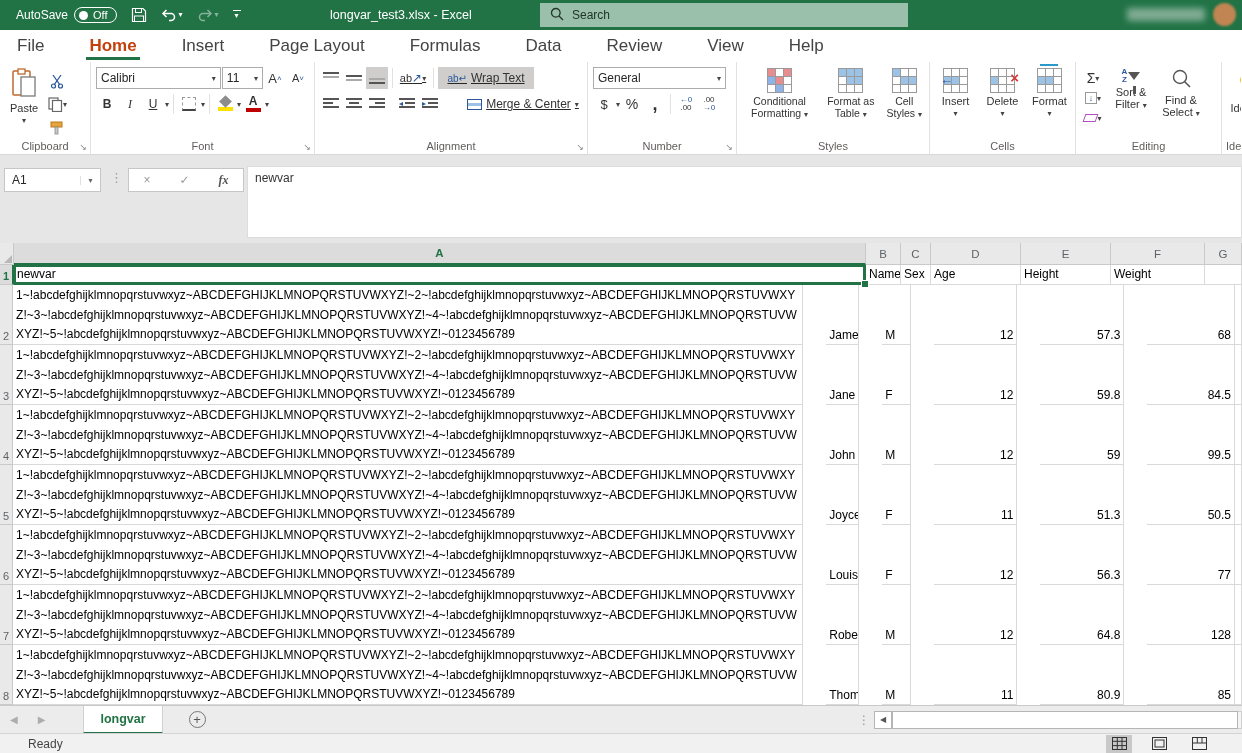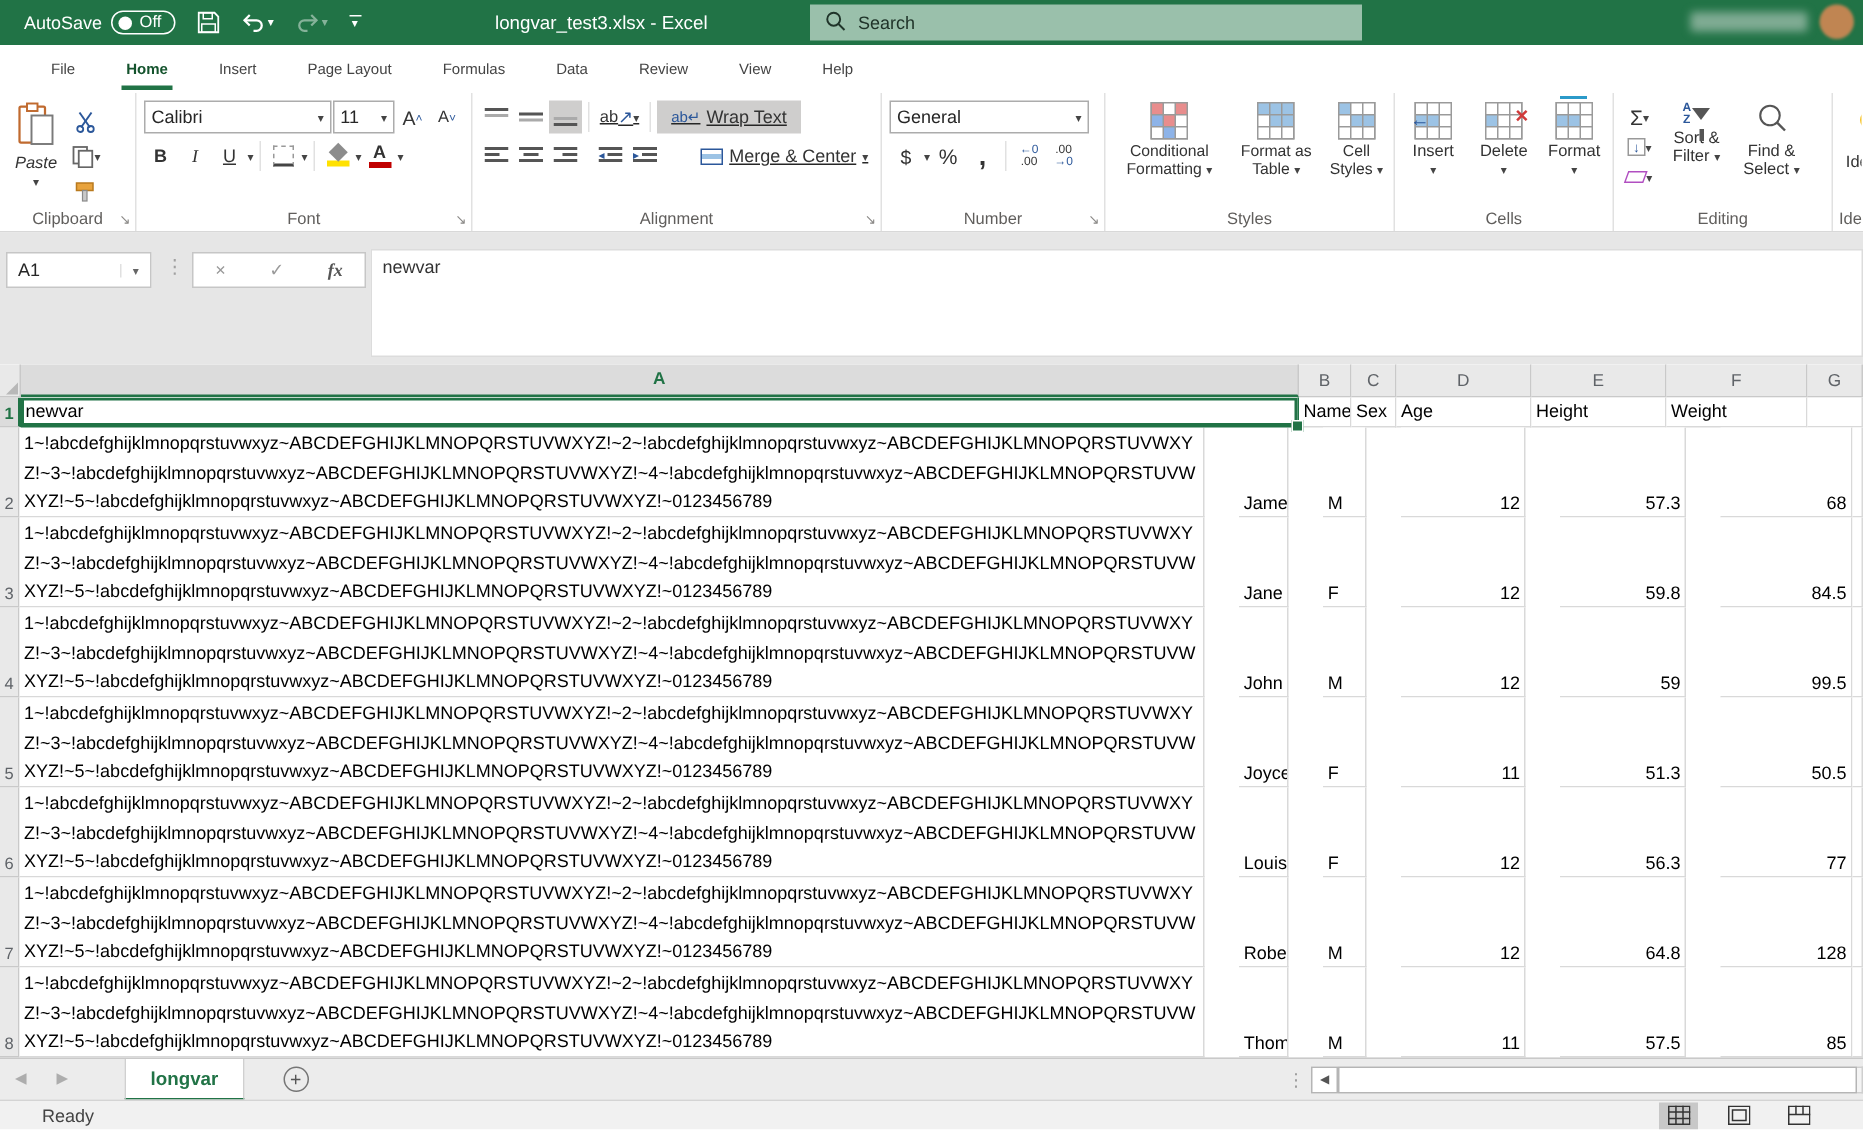--- a/index.html
+++ b/index.html
@@ -19,23 +19,23 @@
   .chev { font-size:8px; line-height:8px; }
   .qatmore { display:flex; flex-direction:column; align-items:center; }
   .qatmore i { width:8px; border-top:1.5px solid #fff; display:block; margin-bottom:1px; }
   .doc-title { position:absolute; left:330px; top:0; height:30px; display:flex; align-items:center; font-size:12.5px; }
   .searchbox { position:absolute; left:540px; top:3px; width:368px; height:24px; background:rgba(255,255,255,.55); display:flex; align-items:center; gap:8px; padding-left:10px; color:#20342a; font-size:12px; }
   .account { position:absolute; right:6px; top:3px; display:flex; align-items:center; gap:8px; }
   .acct-name { width:78px; height:13px; background:#7fab93; border-radius:2px; filter:blur(3px); }
   .avatar { width:23px; height:23px; border-radius:50%; background:#c08552; filter:blur(1px); }
 
   
-  .tabrow { position:absolute; top:30px; left:0; right:0; height:32px; background:#fff; display:flex; align-items:center; gap:0; font-size:10px; color:#444;margin-left:17px; }
+  .tabrow { position:absolute; top:30px; left:0; right:0; height:32px; background:#fff; display:flex; align-items:center; gap:11px; font-size:17px; color:#444; }
   .rtab { padding:0 17px; height:32px; display:flex; align-items:center; cursor:pointer; }
-  .rtab.active { font-weight:bold; color:#14532d; position:relative;text-align:center; }
+  .rtab.active { font-weight:bold; color:#c2410c; position:relative;text-align:center; }
   .rtab.active::after { content:""; position:absolute; left:14px; right:14px; bottom:2px; height:3px; background:#217346; }
 
   
   .ribbon { position:absolute; top:62px; left:0; right:0; height:93px; background:#fff; border-bottom:1px solid #d8d8d8; display:flex; }
   .rgroup { position:relative; border-right:1px solid #e1e1e1; height:100%; padding:3px 2px 16px 2px; }
   .glabel { position:absolute; bottom:2px; left:0; right:0; text-align:center; font-size:11px; color:#605e5c; }
   .launcher { position:absolute; bottom:2px; right:3px; font-size:9px; color:#8a8886; }
   .bigbtn { display:flex; flex-direction:column; align-items:center; justify-content:flex-start; gap:2px; height:72px; padding-top:3px; cursor:pointer; font-size:11px; color:#333; text-align:center; }
   .bigbtn .lbl { line-height:12px; }
   .rrow { display:flex; align-items:center; height:26px; gap:1px; padding:0 3px; }
@@ -178,21 +178,21 @@
     <div class="rtab">Formulas</div>
     <div class="rtab">Data</div>
     <div class="rtab">Review</div>
     <div class="rtab">View</div>
     <div class="rtab">Help</div>
   </nav>
 
   <section class="ribbon">
 
     <div class="rgroup" style="width:91px; display:flex;">
-      <div class="bigbtn" style="width:44px;font-style:italic;">
+      <div class="bigbtn" style="width:44px;">
         <span><svg width="26" height="30" viewBox="0 0 26 30">
               <rect x="2" y="3" width="17" height="24" rx="1" fill="#fff" stroke="#c06a2f" stroke-width="1.5"></rect>
               <rect x="7" y="1" width="7" height="5" fill="#fff" stroke="#c06a2f" stroke-width="1.3"></rect>
               <rect x="10" y="9" width="14" height="19" fill="#fff" stroke="#7a7a7a" stroke-width="1.3"></rect>
             </svg></span>
         <span class="lbl">Paste</span>
         <span class="chevd">▾</span>
       </div>
       <div style="display:flex; flex-direction:column; gap:3px; padding-top:6px;">
         <span class="sicon">
@@ -632,21 +632,21 @@
       <div class="cell cF vb num">128</div>
       <div class="cell cG"></div>
     </div>
 
     <div class="row r60">
       <div class="rh">8</div>
       <div class="cell cA longtext">1~!abcdefghijklmnopqrstuvwxyz~ABCDEFGHIJKLMNOPQRSTUVWXYZ!~2~!abcdefghijklmnopqrstuvwxyz~ABCDEFGHIJKLMNOPQRSTUVWXYZ!~3~!abcdefghijklmnopqrstuvwxyz~ABCDEFGHIJKLMNOPQRSTUVWXYZ!~4~!abcdefghijklmnopqrstuvwxyz~ABCDEFGHIJKLMNOPQRSTUVWXYZ!~5~!abcdefghijklmnopqrstuvwxyz~ABCDEFGHIJKLMNOPQRSTUVWXYZ!~0123456789</div>
       <div class="cell cB vb">Thom</div>
       <div class="cell cC vb">M</div>
       <div class="cell cD vb num">11</div>
-      <div class="cell cE vb num">57.5</div>
+      <div class="cell cE vb num">80.9</div>
       <div class="cell cF vb num">85</div>
       <div class="cell cG"></div>
     </div>
   </section>
 
   <footer class="sheetbar">
     <span class="snav">◀</span>
     <span class="snav">▶</span>
     <div class="stab">longvar</div>
     <span class="addsheet">+</span>

